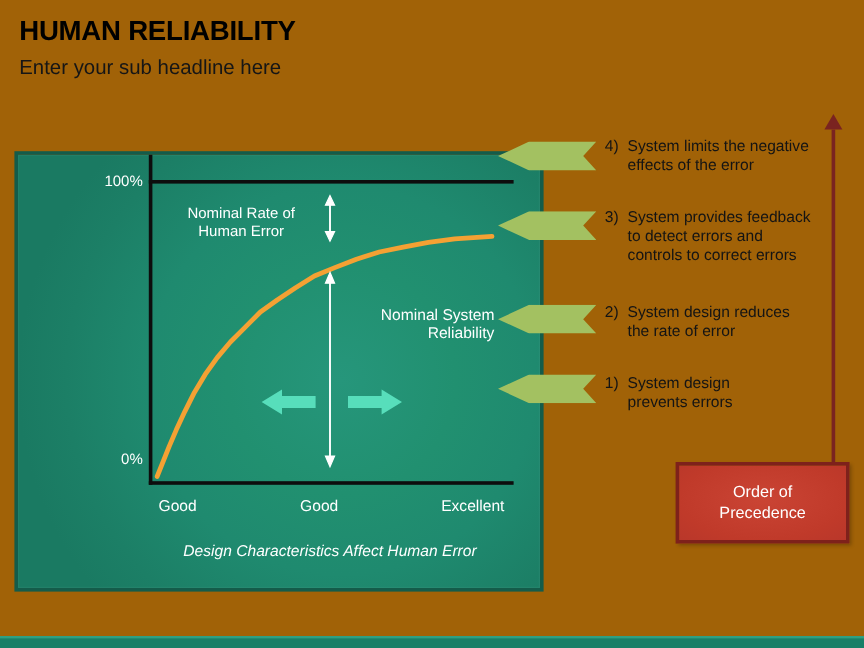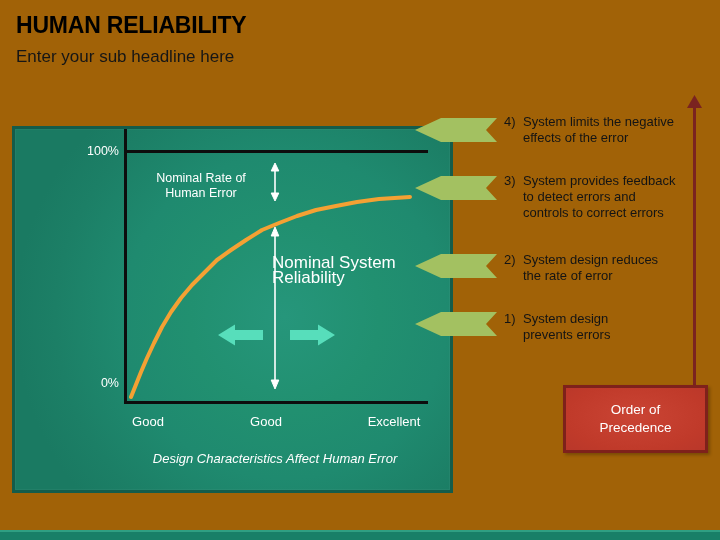--- a/index.html
+++ b/index.html
@@ -17,21 +17,21 @@
 
   .y-axis   { position:absolute; left:109px; top:0;    width:3px;  height:275px; background:#0d0d0d; }
   .top-line { position:absolute; left:109px; top:21px; width:304px; height:3px;  background:#0d0d0d; }
   .bot-line { position:absolute; left:109px; top:272px; width:304px; height:3px; background:#0d0d0d; }
 
   .y-top    { position:absolute; left:0; top:15px;  width:104px; text-align:right; font-size:12.5px; }
   .y-bottom { position:absolute; left:0; top:247px; width:104px; text-align:right; font-size:12.5px; }
   .y-title  { position:absolute; left:5px; top:114px; width:102px; text-align:center; font-size:12.5px; line-height:16px; }
 
   .rate-label { position:absolute; left:116px; top:42px;  width:140px; text-align:center; font-size:12.5px; line-height:15px; }
-  .rel-label  { position:absolute; left:257px; top:126px; width:140px; text-align:left; font-size:17px; line-height:15px; }
+  .rel-label  { position:absolute; left:257px; top:126px; width:140px; text-align:right; font-size:13px; line-height:15px; }
 
   .x-tick { position:absolute; top:285px; transform:translateX(-50%); font-size:13px; color:#fff; }
   .caption { position:absolute; left:90px; top:322px; width:340px; text-align:center; font-size:13px; color:#fff;font-style:italic; }
 
   .chart-svg { position:absolute; left:0; top:0; width:435px; height:361px; }
 
   .green-arrow { position:absolute; left:415px; width:82px; height:24px; }
   .ga-4 { top:118px; } .ga-3 { top:176px; } .ga-2 { top:254px; } .ga-1 { top:312px; }
 
   .step { position:absolute; left:504px; display:flex; gap:4px; color:#141414; font-size:13px; line-height:16px; }

